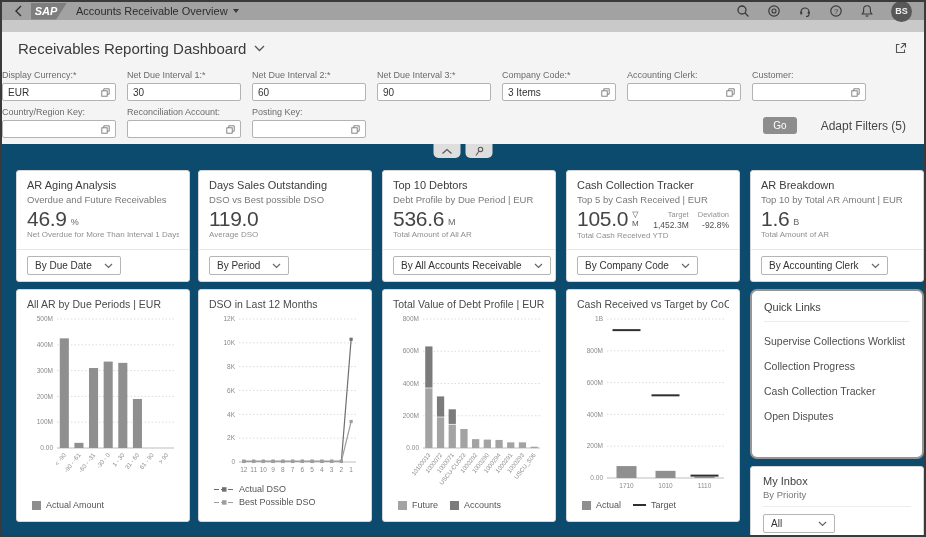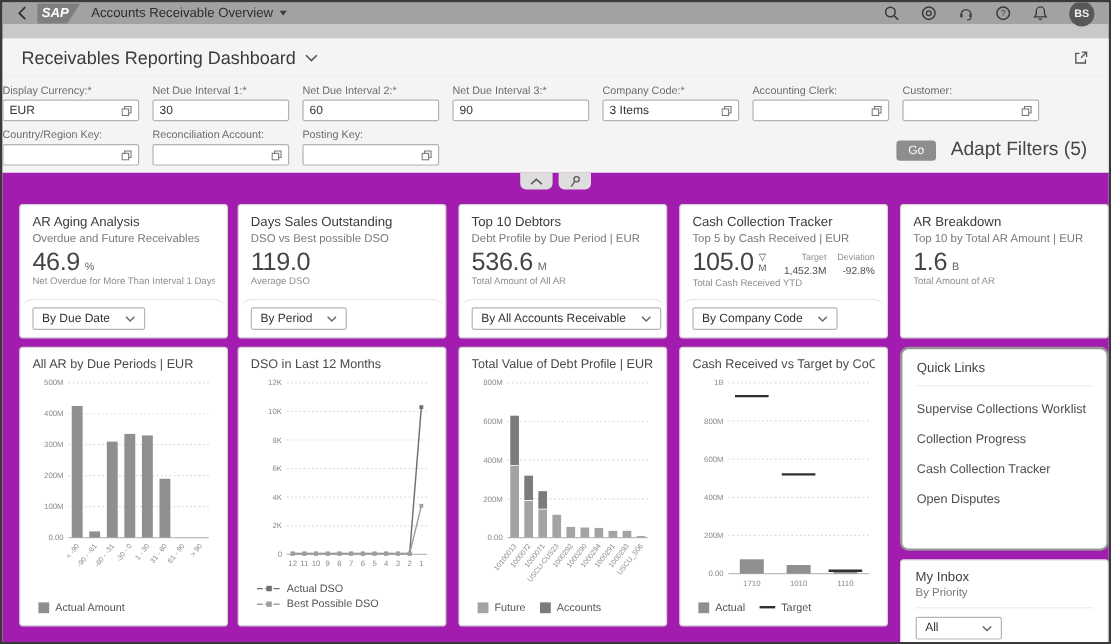--- a/index.html
+++ b/index.html
@@ -21,45 +21,45 @@
   .ph-share{margin-left:auto;}
 
   
   .filterbar{position:absolute;top:62px;left:0;right:0;height:80px;background:#f4f4f4;padding:6px 0 0;}
   .frow{display:flex;gap:11px;margin-bottom:6px;}
   .ffield{width:114px;}
   .ffield label{display:block;font-size:9px;color:#6b6b6b;margin-bottom:3px;white-space:nowrap;}
   .finput{height:18px;border:1px solid #b3b3b3;border-radius:2px;background:#fff;display:flex;align-items:center;justify-content:space-between;padding:0 5px;font-size:10px;color:#333;}
   .fb-actions{position:absolute;right:18px;bottom:10px;display:flex;align-items:center;gap:12px;}
   .go-btn{background:#8d8d8d;color:#fff;font-size:10px;padding:3px 10px;border:none;border-radius:3px;cursor:pointer;}
-  .adapt-link{font-size:16px;color:#474747;cursor:pointer;}
+  .adapt-link{font-size:12px;color:#474747;cursor:pointer;margin-left:12px;}
   .fb-foot{position:absolute;top:142px;left:50%;transform:translateX(-50%);display:flex;gap:5px;z-index:5;}
   .fb-foot .fbtn{width:27px;height:14px;background:#dedede;border:none;border-radius:0 0 5px 5px;display:flex;align-items:center;justify-content:center;cursor:pointer;padding:0;}
 
   
-  .content{position:absolute;top:142px;left:0;right:0;bottom:0;background:#a21caf;}
+  .content{position:absolute;top:142px;left:0;right:0;bottom:0;background:#0c4a6e;}
   .col{position:absolute;top:26px;width:174px;}
   .col1{left:14px;}.col2{left:196px;}.col3{left:380px;}.col4{left:564px;}.col5{left:748px;}
   .card{background:#fff;border:1px solid #d6d6d6;border-radius:3px;}
   .kcard{height:112px;padding:8px 10px;position:relative;}
   .ccard{height:233px;margin-top:7px;padding:8px 10px 6px;}
   .qlcard{height:170px;margin-top:7px;padding:10px 12px;border:2px solid #969696;border-radius:7px;}
   .inboxcard{height:91px;margin-top:7px;padding:8px 12px;}
 
   .kc-title{font-size:11px;color:#3c3c3c;}
   .kc-sub{font-size:9.5px;color:#787878;margin-top:3px;white-space:nowrap;overflow:hidden;}
   .kc-valrow{display:flex;align-items:flex-start;margin-top:3px;gap:4px;}
   .kc-value{font-size:21px;font-weight:400;color:#454545;line-height:21px;letter-spacing:-0.3px;}
   .kc-unit{font-size:9px;color:#666;margin-top:9px;}
   .kc-ind{display:flex;flex-direction:column;align-items:center;font-size:8px;color:#555;line-height:9px;margin-top:2px;}
   .kc-tgt{margin-left:auto;display:flex;gap:9px;text-align:right;margin-top:2px;}
   .kc-tgt .tcol div:first-child{font-size:7.5px;color:#929292;}
   .kc-tgt .tcol div:last-child{font-size:8.5px;color:#4f4f4f;margin-top:1px;}
   .kc-cap{font-size:8px;color:#8f8f8f;margin-top:1px;white-space:nowrap;overflow:hidden;}
-  .kc-ddrow{position:absolute;left:0;right:0;bottom:0;height:32px;border-top:1px solid #e6e6e6;display:flex;align-items:center;padding:0 10px;border-radius:11px;}
+  .kc-ddrow{position:absolute;left:0;right:0;bottom:0;height:32px;border-top:1px solid #e6e6e6;display:flex;align-items:center;padding:0 10px;}
   .dropdown{display:inline-flex;align-items:center;justify-content:space-between;gap:12px;border:1px solid #b5b5b5;border-radius:2px;height:19px;padding:0 7px;font-size:10px;color:#333;background:#fff;cursor:pointer;white-space:nowrap;}
 
   .cc-title{font-size:10.5px;color:#4a4a4a;margin-bottom:2px;white-space:nowrap;overflow:hidden;}
   .legend{display:flex;gap:12px;margin-top:2px;padding-left:5px;font-size:9px;color:#555;align-items:center;}
   .legend.vert{flex-direction:column;align-items:flex-start;gap:3px;}
   .lg-item{display:inline-flex;align-items:center;gap:5px;}
   .sw-square{width:9px;height:9px;display:inline-block;}
   .sw-dash{width:13px;height:2px;display:inline-block;}
 
   .ql-title{font-size:11px;color:#404040;padding-bottom:8px;border-bottom:1px solid #ececec;}
@@ -541,20 +541,28 @@
 
     <div class="col col5">
       <div class="card kcard">
         <div class="kc-title">AR Breakdown</div>
         <div class="kc-sub">Top 10 by Total AR Amount | EUR</div>
         <div class="kc-valrow">
           <span class="kc-value">1.6</span>
           <span class="kc-unit">B</span>
         </div>
         <div class="kc-cap">Total Amount of AR</div>
+        <div class="kc-ddrow">
+          <span class="dropdown">
+            <span>By Accounting Clerk</span>
+            <svg width="9" height="6" viewBox="0 0 9 6">
+                <path d="M1 1 L4.5 4.5 L8 1" fill="none" stroke="#666" stroke-width="1.2"></path>
+              </svg>
+          </span>
+        </div>
       </div>
 
       <div class="card qlcard">
         <div class="ql-title">Quick Links</div>
         <div id="qlinks">
             <div class="qlink">Supervise Collections Worklist</div>
             <div class="qlink">Collection Progress</div>
             <div class="qlink">Cash Collection Tracker</div>
             <div class="qlink">Open Disputes</div>
           </div>

